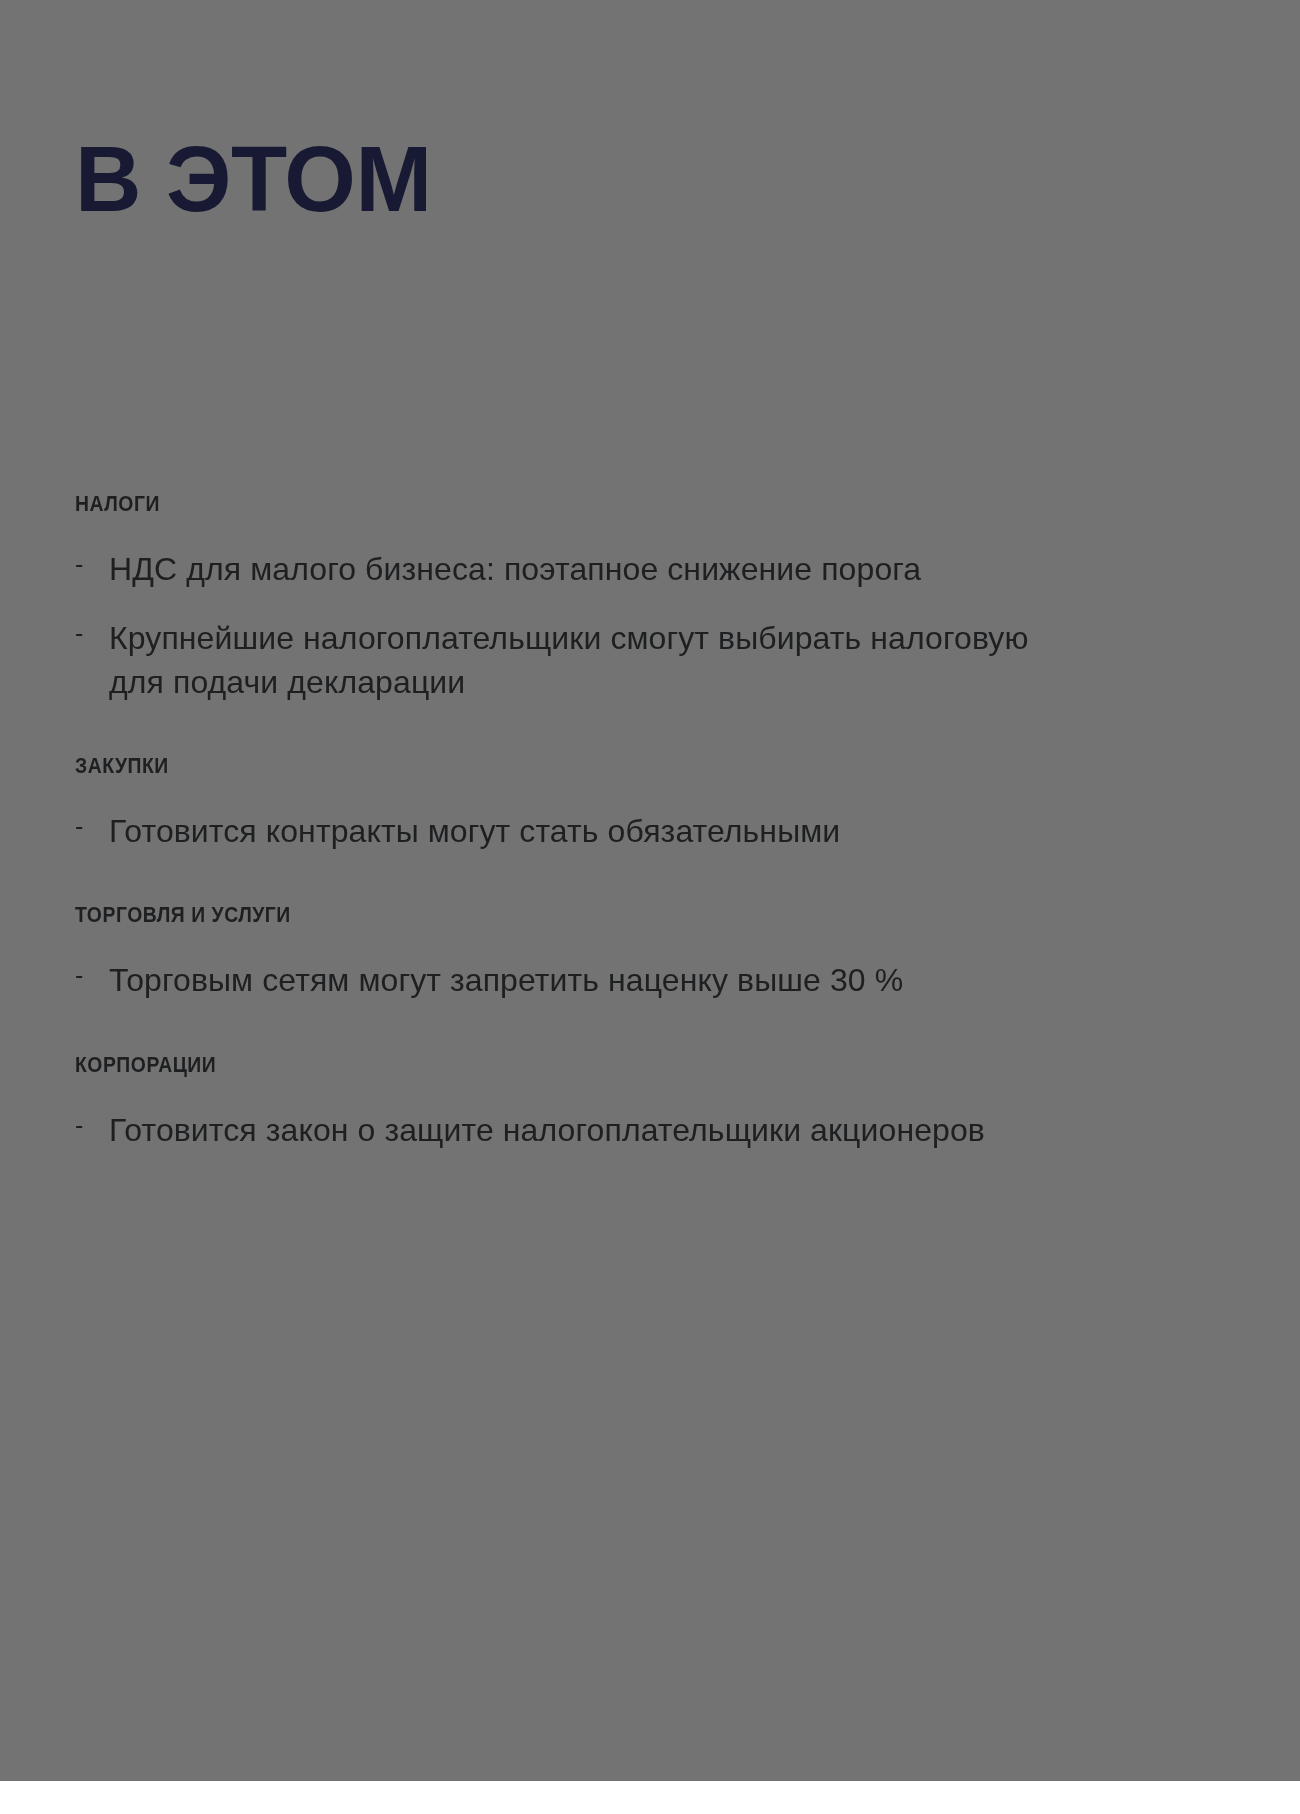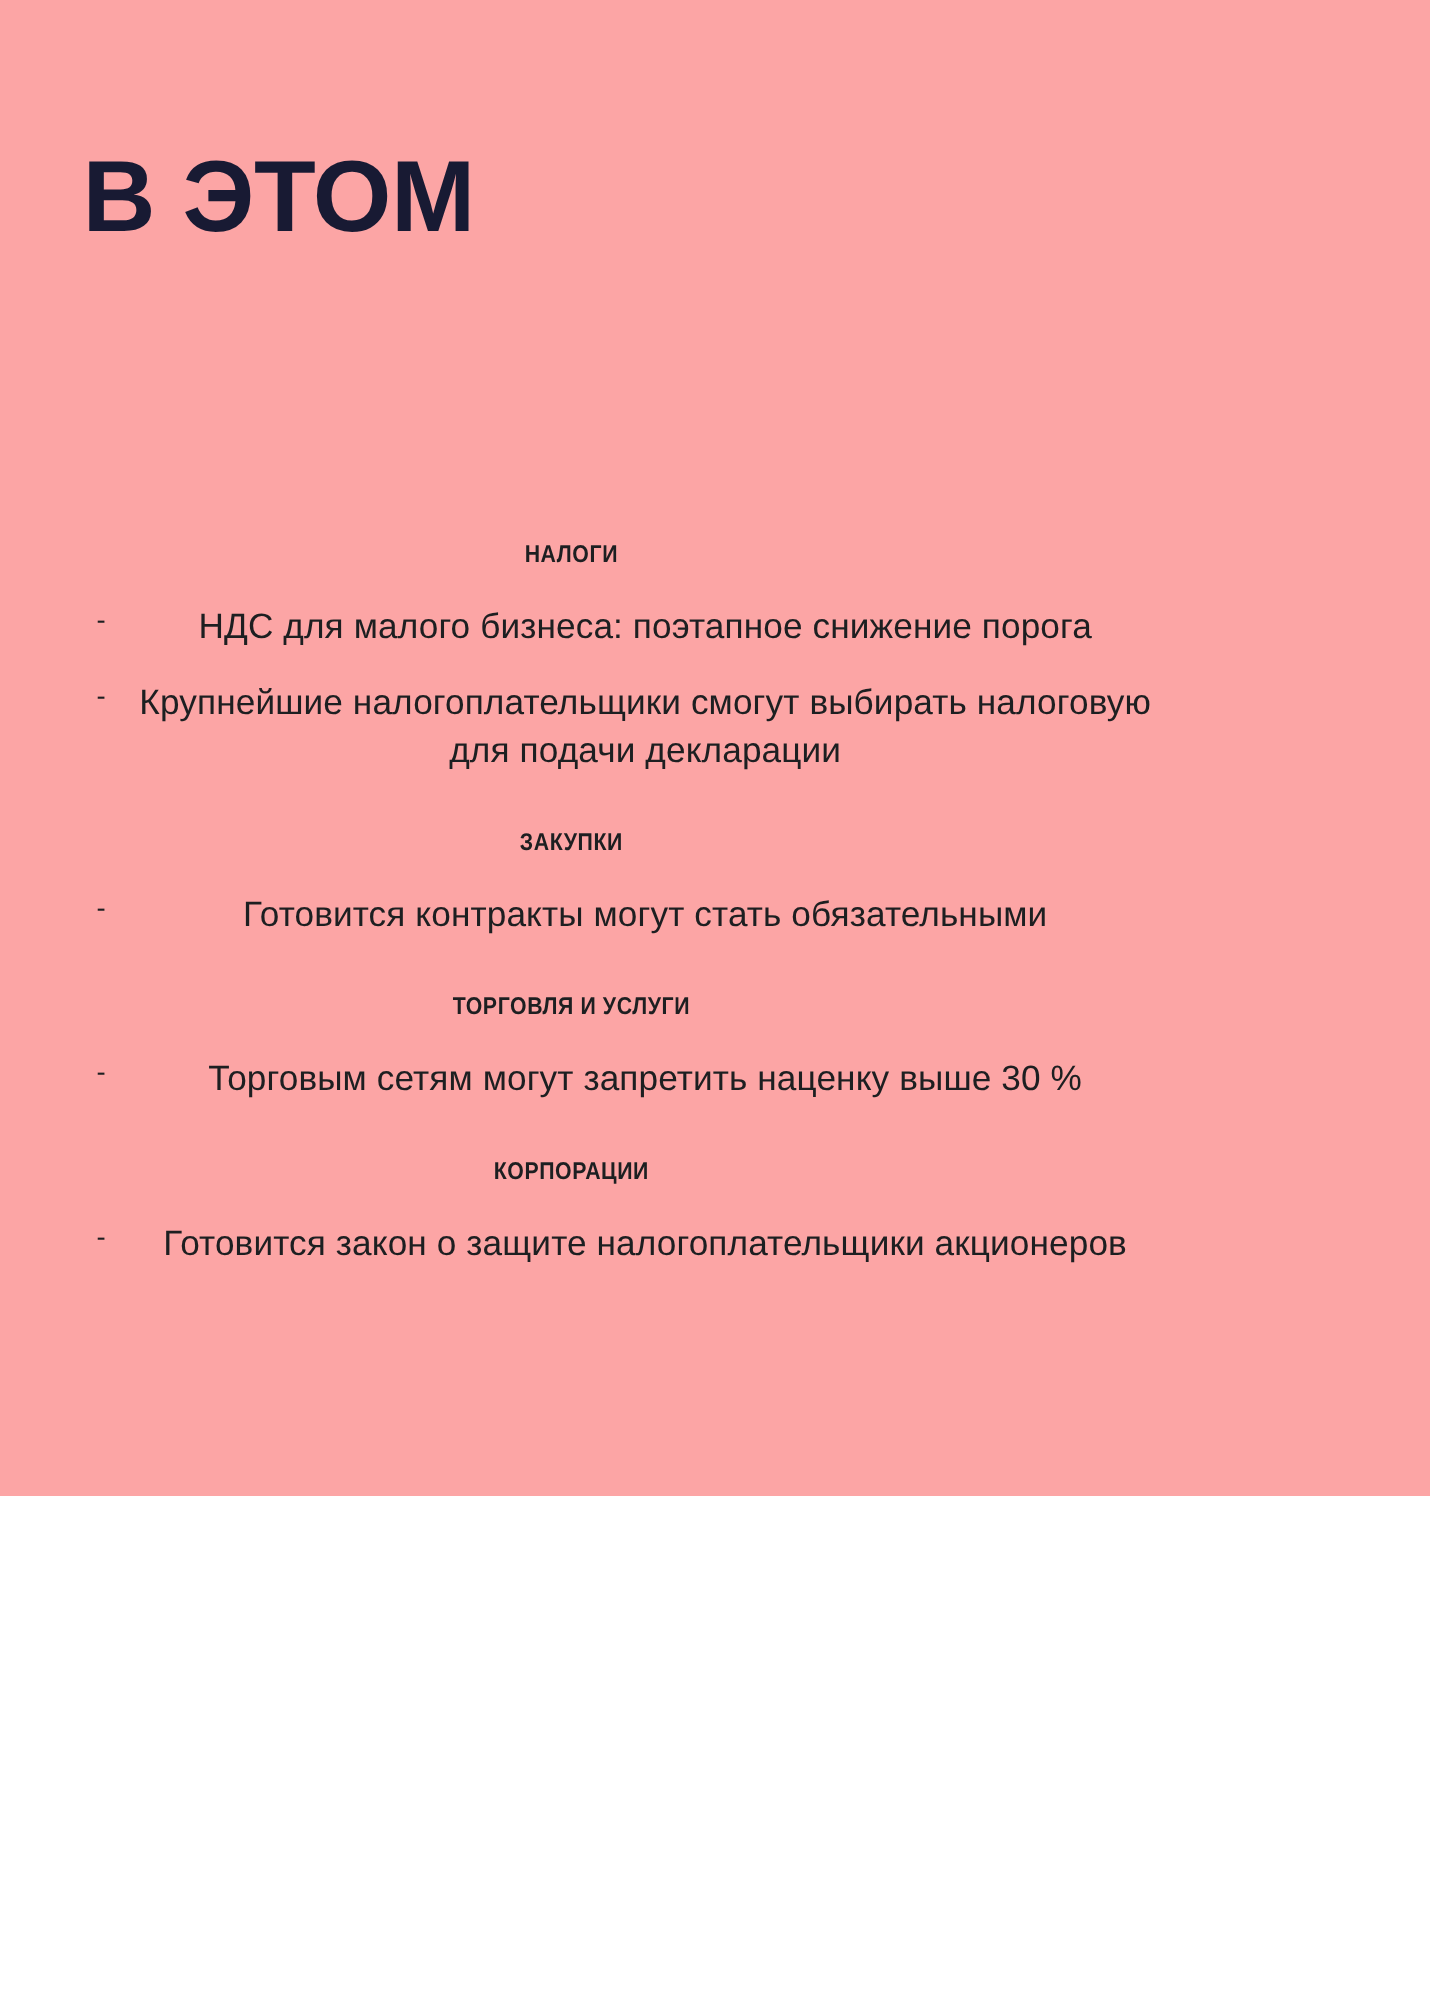--- a/index.html
+++ b/index.html
@@ -10,22 +10,22 @@
   body {
     width: 1300px;
     height: 1814px;
     font-family: "Liberation Sans", sans-serif;
     -webkit-font-smoothing: antialiased;
   }
 
   .page {
     position: relative;
     width: 1300px;
-    height: 1360px;
-    background: #fca5a5;
+    height: 1781px;
+    background: #737373;
     box-sizing: border-box;
     overflow: hidden;
   }
 
   
   .masthead {
     position: absolute;
     left: 75px;
     top: 135px;
     width: 900px;
@@ -44,21 +44,20 @@
 
   
   .sections {
     position: absolute;
     left: 75px;
     top: 492px;
     width: 1010px;
   }
   .section {
     margin-bottom: 50px;
-    text-align: center;
   }
   .section:last-child {
     margin-bottom: 0;
   }
   .section-heading {
     color: #1d1f21;
     font-family: "Liberation Sans", sans-serif;
     font-weight: 700;
     font-size: 22px;
     letter-spacing: 0.6px;

